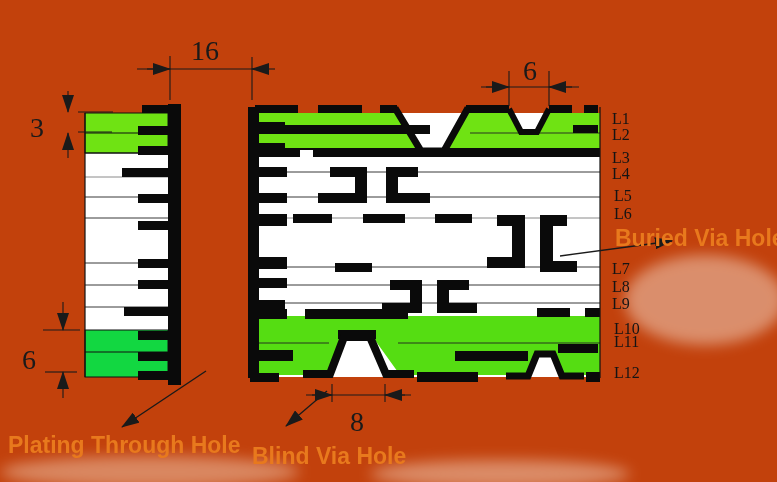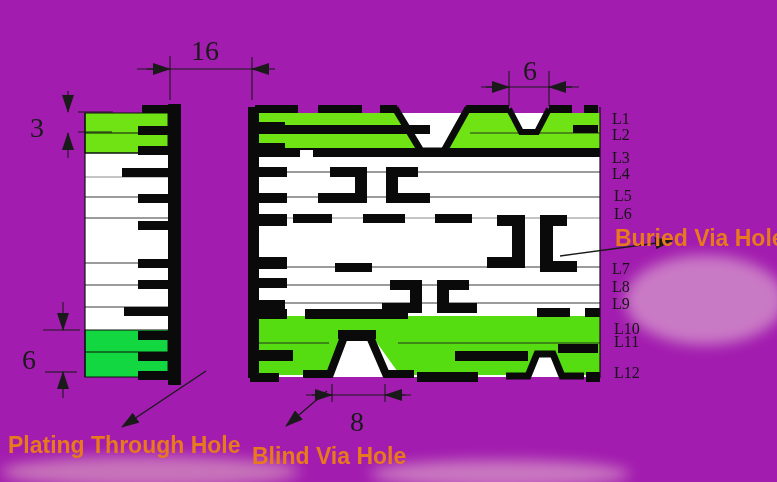--- a/index.html
+++ b/index.html
@@ -1,16 +1,16 @@
 <!DOCTYPE html>
 <html><head>
 <meta charset="utf-8">
 <style>
   html,body{margin:0;padding:0;background:#fff;}
-  #stage{position:relative;width:777px;height:482px;background:#a21caf;overflow:hidden;
+  #stage{position:relative;width:777px;height:482px;background:#c2410c;overflow:hidden;
          font-family:"Liberation Sans",sans-serif;}
   svg{display:block;}
   .cu{fill:#0a0a0a;}
   .thin{stroke:#111;stroke-width:1.2;fill:none;}
   .hair{stroke:#222;stroke-width:0.9;fill:none;}
   .gray{stroke:#8a8a8a;stroke-width:1;fill:none;}
   .dim{stroke:#1a1a1a;stroke-width:1.1;fill:none;}
   .ptr{stroke:#1a1a1a;stroke-width:1.3;fill:none;}
   .dimtext{font-family:"Liberation Serif",serif;font-size:28px;fill:#1a1a1a;}
   .ltext{font-family:"Liberation Serif",serif;font-size:16px;fill:#141414;}

